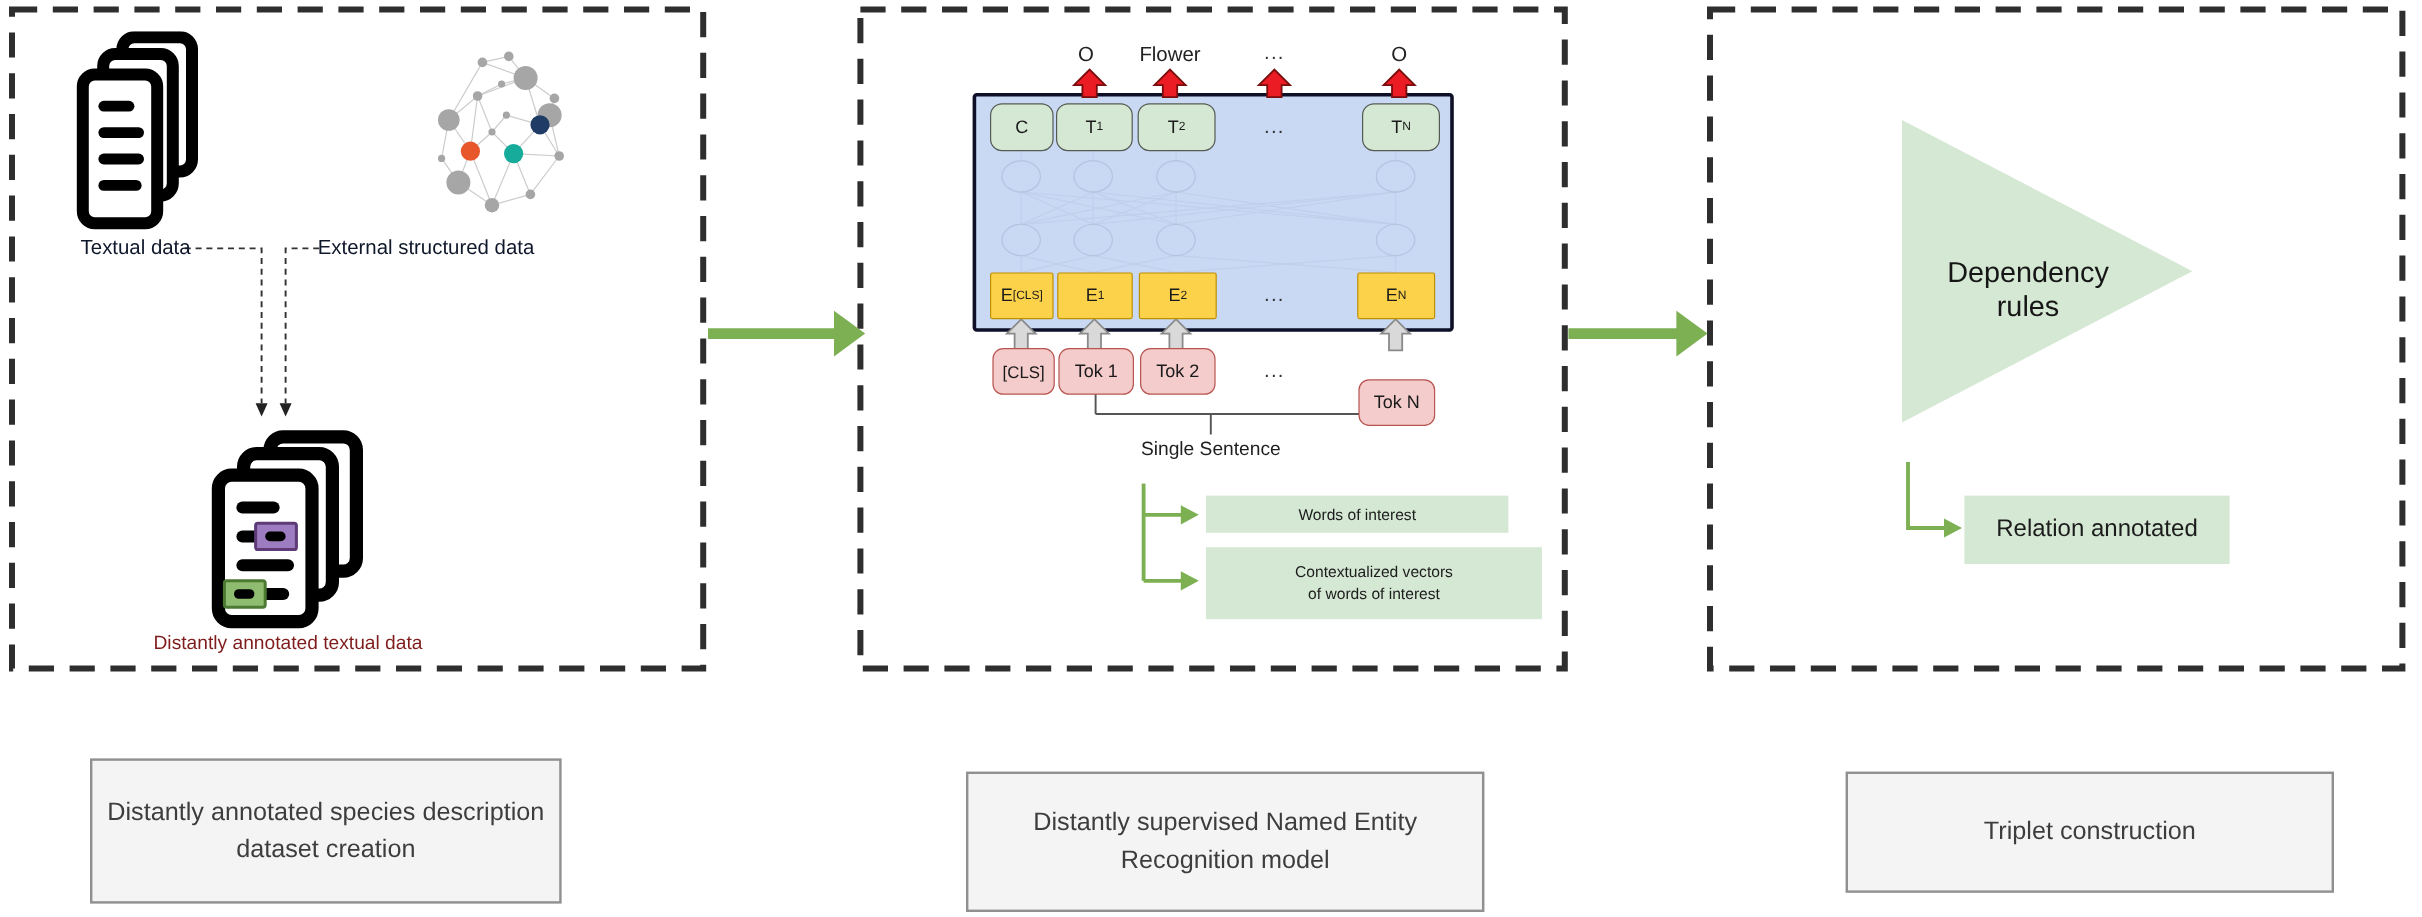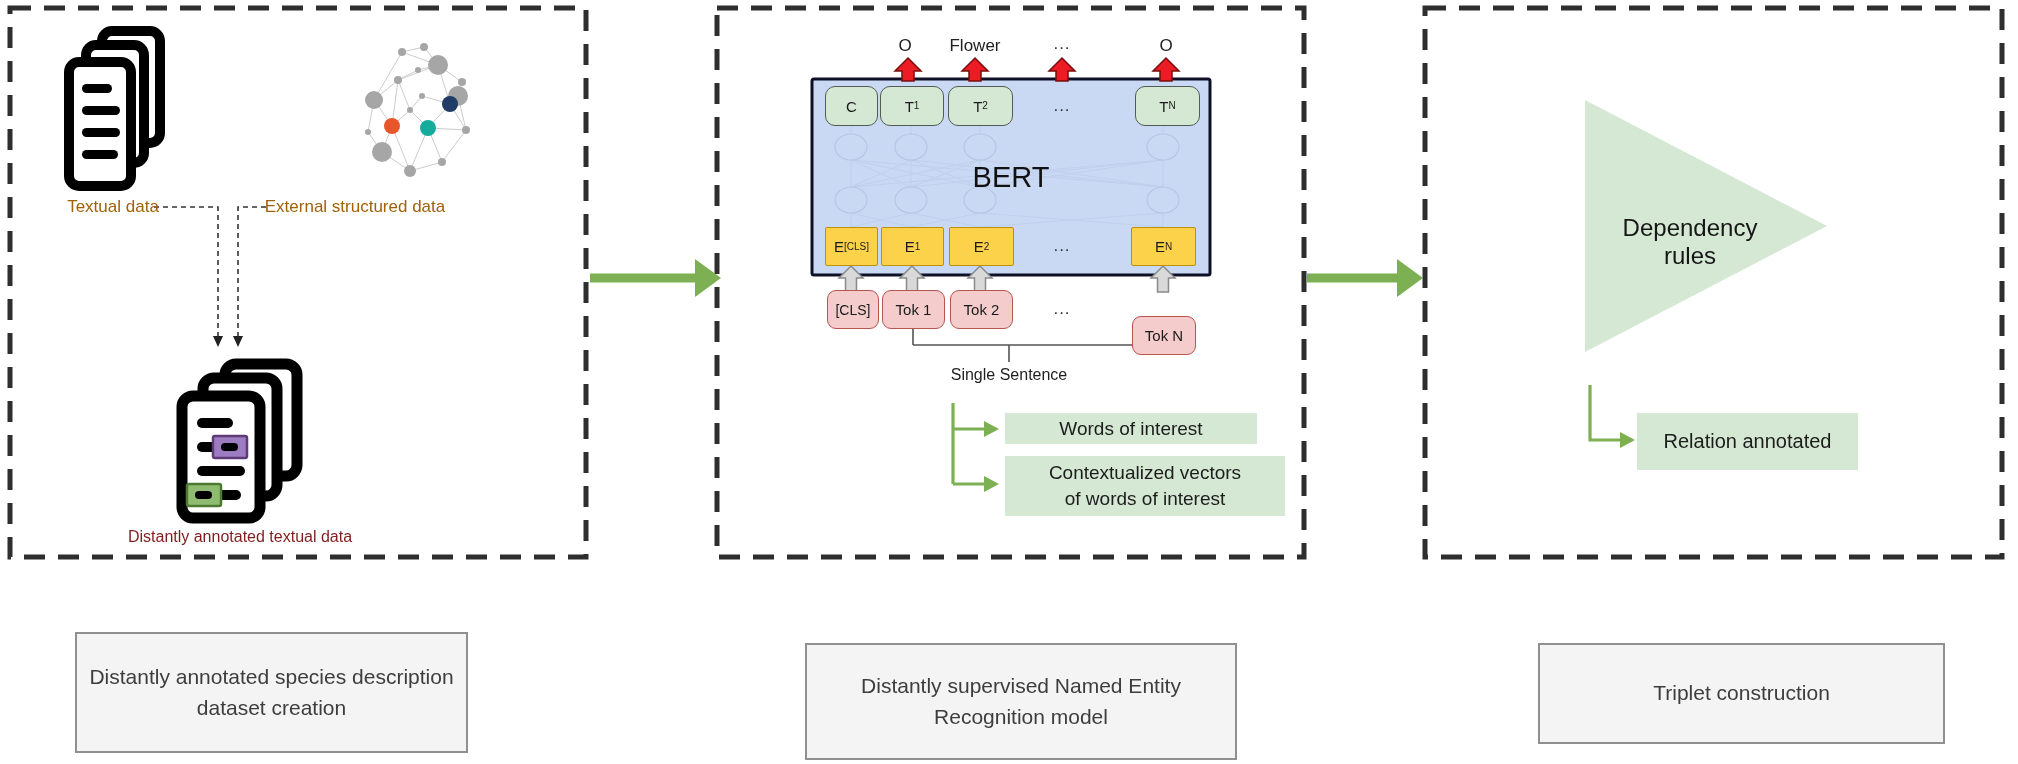--- a/index.html
+++ b/index.html
@@ -9,25 +9,25 @@
   svg{display:block;}
   .overlay{position:absolute;left:0;top:0;z-index:1;}
   .txt{position:absolute;z-index:2;text-align:center;}
   .toklabel{display:flex;align-items:center;justify-content:center;font-size:15px;color:#1a1a1a;}
   .sub{font-size:10px;vertical-align:-4px;line-height:1;}
   .tbox{background:#d5e8d4;border:1.5px solid #545b52;border-radius:10px;}
   .ebox{background:#fcd24b;border:1.5px solid #bf9000;border-radius:2px;}
   .pbox{background:#f4cccc;border:1.5px solid #b85450;border-radius:9px;}
   .dots{font-size:17px;color:#333;letter-spacing:1px;}
   .greenbox{background:#d5e8d4;display:flex;align-items:center;justify-content:center;
-            font-size:19px;color:#1c1c1c;white-space:pre-line;line-height:1.35;}
+            font-size:13px;color:#1c1c1c;white-space:pre-line;line-height:1.35;}
   .caption{background:#f4f4f4;border:2px solid #909090;display:flex;align-items:center;
            justify-content:center;font-size:21px;color:#3d3d3d;white-space:pre-line;
            text-align:center;line-height:1.45;z-index:2;position:absolute;}
-  .smalllabel{font-size:17px;color:#a16207;}
+  .smalllabel{font-size:17px;color:#0f172a;}
 </style>
 </head>
 <body>
 
 <div class="stage">
 
   <svg class="overlay" width="2018" height="764" viewBox="0 0 2018 764">
 
     <rect x="10" y="8" width="576" height="549" fill="none" stroke="#2e2e2e" stroke-width="5" stroke-dasharray="21 13"></rect>
     <rect x="717" y="8" width="587" height="549" fill="none" stroke="#2e2e2e" stroke-width="5" stroke-dasharray="21 13"></rect>
@@ -237,21 +237,20 @@
   <div class="txt tbox toklabel" style="left:948px;top:86px;width:63px;height:38px;">
       <span>T</span>
       <span class="sub">2</span>
     </div>
   <div class="txt dots" style="left:1032px;top:96px;width:60px;">...</div>
   <div class="txt tbox toklabel" style="left:1135px;top:86px;width:63px;height:38px;">
       <span>T</span>
       <span class="sub">N</span>
     </div>
 
-  <div class="txt" style="left:900px;top:161px;width:222px;font-size:29px;color:#111;">BERT</div>
 
   <div class="txt ebox toklabel" style="left:825px;top:227px;width:51px;height:37px;">
       <span>E</span>
       <span class="sub">[CLS]</span>
     </div>
   <div class="txt ebox toklabel" style="left:881px;top:227px;width:61px;height:37px;">
       <span>E</span>
       <span class="sub">1</span>
     </div>
   <div class="txt ebox toklabel" style="left:949px;top:227px;width:63px;height:37px;">

